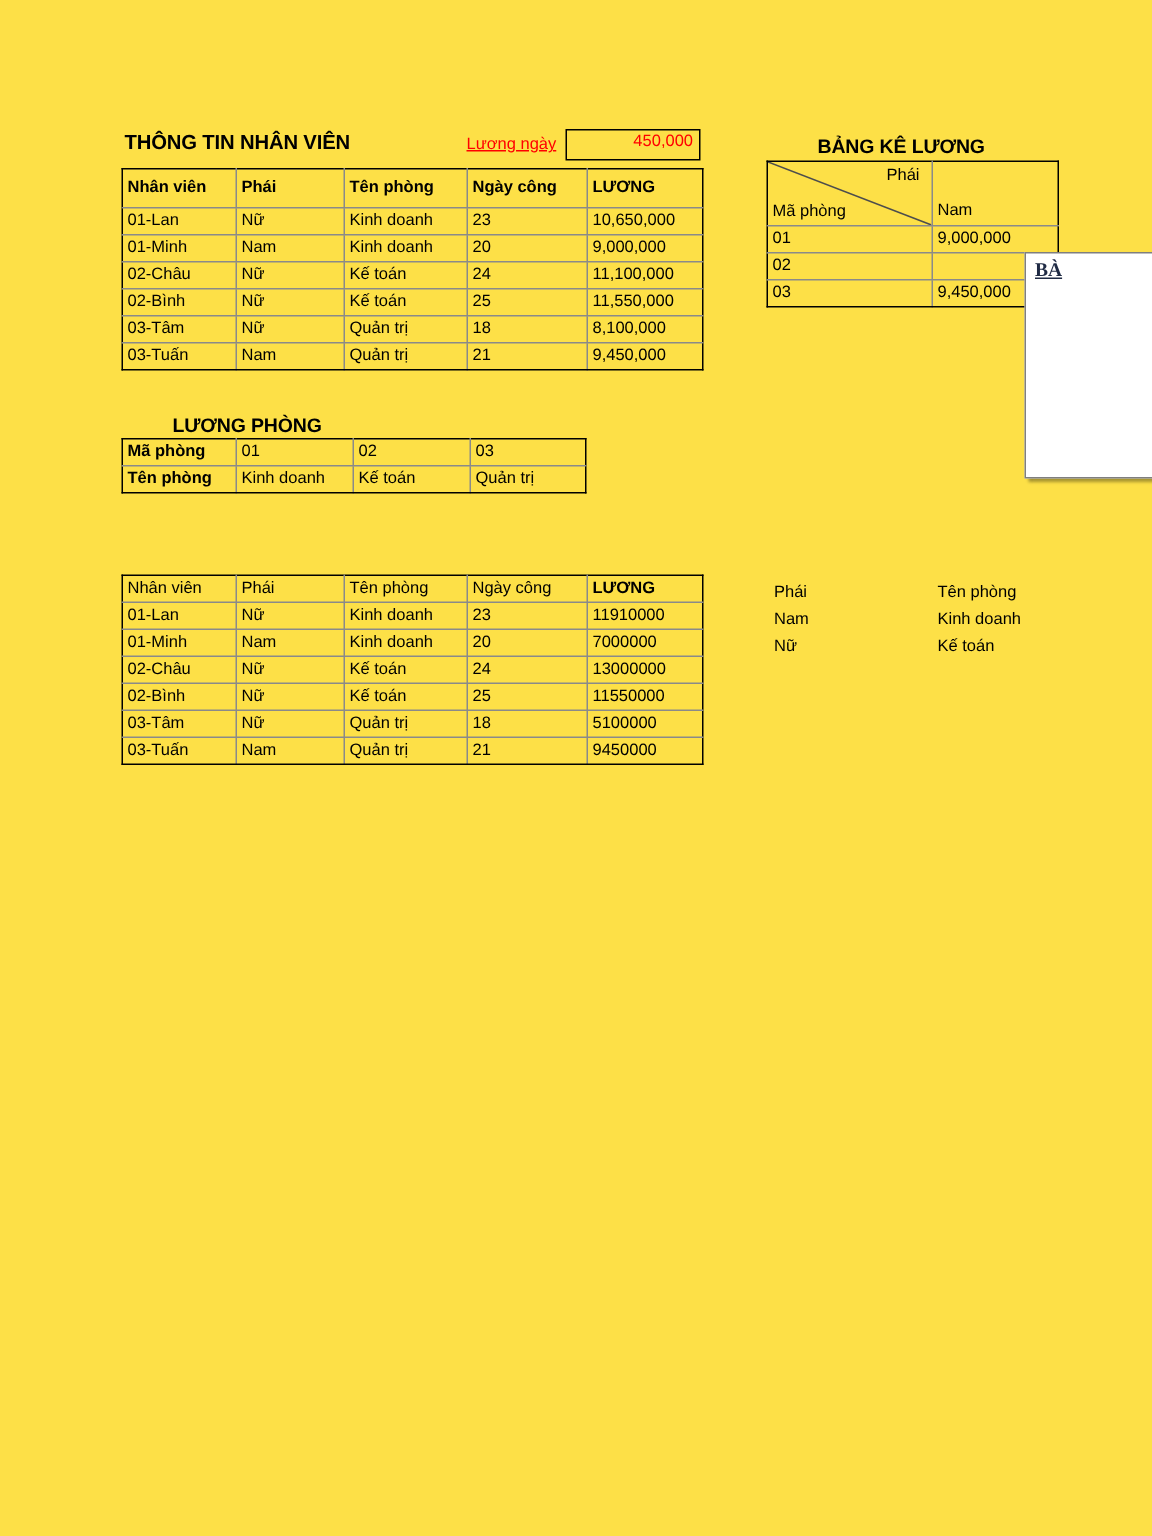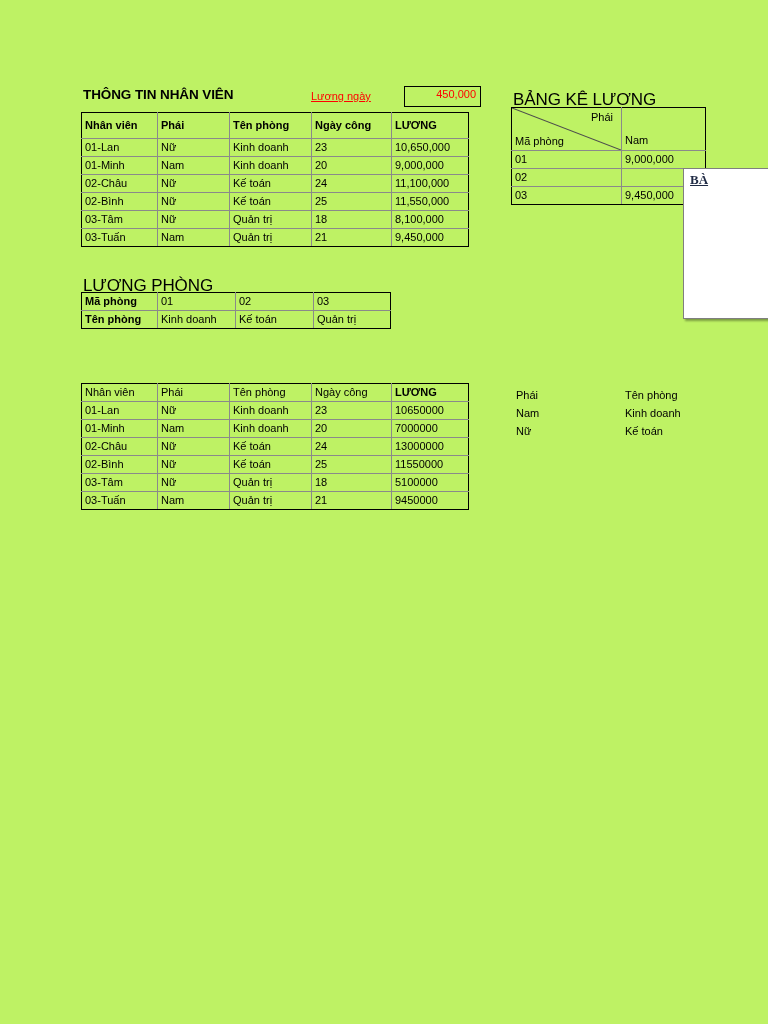--- a/index.html
+++ b/index.html
@@ -12,38 +12,39 @@
     height: 1024px;
     position: relative;
     font-family: "Liberation Sans", sans-serif;
     color: #000000;
     overflow: hidden;
   }
 
   .page {
     position: absolute;
     inset: 0;
-    background: #bef264;
+    background: #fde047;
   }
 
   
   .abs { position: absolute; }
 
   
   .title-main {
     font-size: 13.5px;
     font-weight: bold;
     letter-spacing: -0.1px;
     white-space: nowrap;
   }
   .title-sub {
-    font-size: 17px;
-    font-weight: normal;
+    font-size: 13px;
+    font-weight: bold;
     letter-spacing: -0.1px;
     white-space: nowrap;
+    margin-left: 32px;
   }
 
   
   .red-label {
     color: #ff0000;
     font-size: 11px;
     white-space: nowrap;
   }
   .red-box {
     color: #ff0000;
@@ -163,21 +164,21 @@
 </style>
 </head>
 <body>
 
 <div class="page">
 
   <div class="abs title-main" style="left:83px; top:87px;">THÔNG TIN NHÂN VIÊN</div>
 
   <div class="abs red-label" style="left:311px; top:90px;text-decoration:underline;">Lương ngày</div>
 
-  <div class="abs red-box" style="left:404px; top:86px; width:77px; height:21px;">450,000</div>
+  <div class="abs red-box" style="left:377px; top:86px; width:90px; height:21px;">450,000</div>
 
   <table class="abs grid emp" style="left:81px; top:112px; width:387px;">
     <colgroup>
       <col style="width:76px">
         <col style="width:72px">
         <col style="width:82px">
       <col style="width:80px">
         <col style="width:77px">
     </colgroup>
     <thead>
@@ -315,21 +316,21 @@
         <th>Ngày công</th>
         <th class="bold c-luong">LƯƠNG</th>
       </tr>
     </thead>
     <tbody>
       <tr>
         <td>01-Lan</td>
         <td>Nữ</td>
         <td>Kinh doanh</td>
         <td class="num">23</td>
-        <td class="num c-luong">10650000</td>
+        <td class="num c-luong">11910000</td>
       </tr>
       <tr>
         <td>01-Minh</td>
         <td>Nam</td>
         <td>Kinh doanh</td>
         <td class="num">20</td>
         <td class="num c-luong">7000000</td>
       </tr>
       <tr>
         <td>02-Châu</td>

